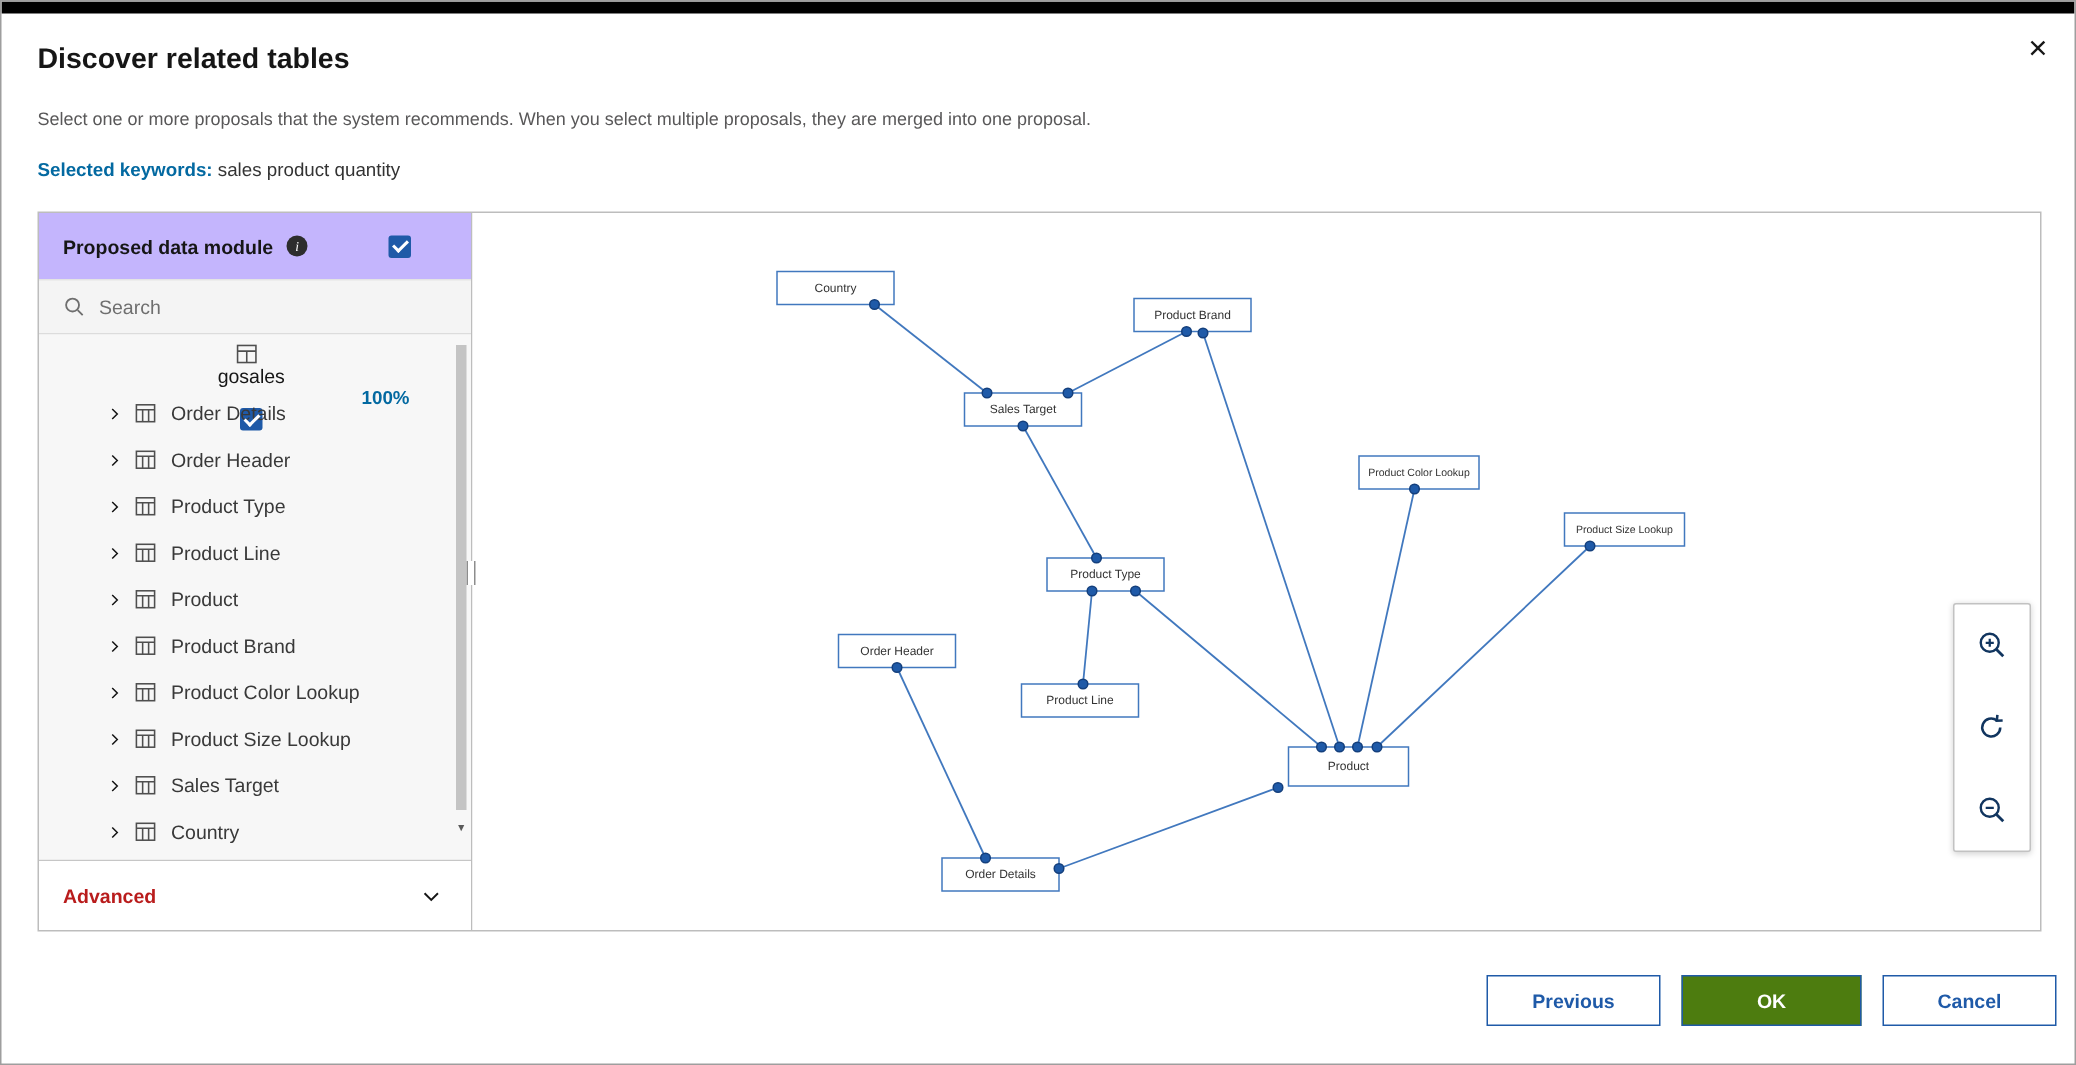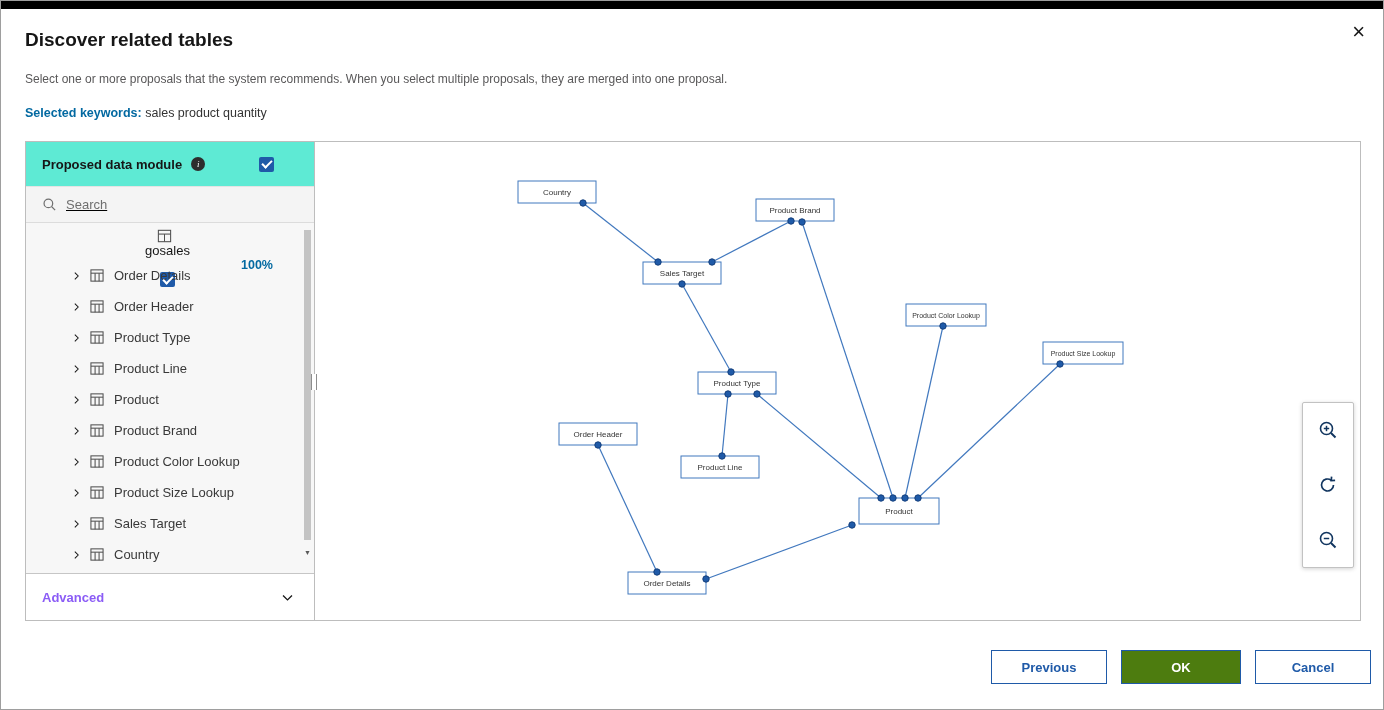--- a/index.html
+++ b/index.html
@@ -21,41 +21,41 @@
   .desc  { position:absolute; left:24px; top:71px; font-size:12px; color:#595859; }
   .keywords { position:absolute; left:24px; top:105px; font-size:12.5px; color:#333; }
   .kw-label { font-weight:bold; color:#0369a1; }
 
   .content {
     position:absolute; left:24px; top:140px; width:1336px; height:480px;
     border:1px solid #bdbdbd; background:#fff; display:flex;
   }
   .left-panel { width:289px; border-right:1px solid #bdbdbd; display:flex; flex-direction:column; background:#fff; }
 
-  .panel-header { height:44px; display:flex; align-items:center; padding:0 40px 0 16px; background:#5eead4; }
+  .panel-header { height:44px; display:flex; align-items:center; padding:0 40px 0 16px; background:#c4b5fd; }
   .ph-label { font-size:13px; font-weight:bold; color:#161616; }
   .info {
     width:14px; height:14px; border-radius:50%; background:#2d2d2d; color:#fff;
     font-size:9px; font-family:"Liberation Serif",serif; font-style:italic;
     display:inline-flex; align-items:center; justify-content:center; margin-left:9px;
   }
   .checkbox {
     width:15px; height:15px; background:#1f5aa8; border-radius:2px;
     display:inline-flex; align-items:center; justify-content:center; flex:none;
   }
   .checkbox::after {
     content:""; width:8px; height:4px;
     border-left:2px solid #fff; border-bottom:2px solid #fff;
     transform:rotate(-45deg); margin-top:-2px;
   }
   .panel-header .checkbox { margin-left:auto; }
 
   .search-row {
     height:37px; background:#f4f4f4; border-top:1px solid #e4e4e4; border-bottom:1px solid #dcdcdc;
-    display:flex; align-items:center; padding:0 16px; gap:9px;text-decoration:underline;
+    display:flex; align-items:center; padding:0 16px; gap:9px;
   }
   .search-row input {
     flex:1; border:none; background:transparent; outline:none;
     font-size:13px; color:#161616; font-family:"Liberation Sans",sans-serif;
   }
   .search-row input::placeholder { color:#6f6f6f; }
 
   .tree { flex:1; background:#f7f7f7; position:relative; padding-top:6px; overflow:hidden; }
   .tree-row { height:31px; display:flex; align-items:center; }
   .tree-row.gosales { padding-left:36px; padding-right:41px;flex-direction:column; }
@@ -69,21 +69,21 @@
 
   .scrollbar { position:absolute; right:2px; top:4px; bottom:4px; width:9px; }
   .thumb { position:absolute; left:1px; top:3px; width:7px; height:310px; background:#c4c4c4; }
   .sb-arrow { position:absolute; bottom:13px; left:0; width:9px; text-align:center; font-size:7px; color:#5a5a5a; }
 
   .advanced {
     height:47px; border-top:1px solid #c6c6c6; background:#fff;
     display:flex; align-items:center; justify-content:space-between;
     padding:0 20px 0 16px; cursor:pointer;
   }
-  .adv-label { font-size:13px; font-weight:bold; color:#8b5cf6; }
+  .adv-label { font-size:13px; font-weight:bold; color:#b91c1c; }
 
   .canvas { flex:1; position:relative; background:#fff; }
   .diagram { position:absolute; left:0; top:0; }
   .resize-handle {
     position:absolute; left:-4px; top:232px; width:6px; height:16px;
     border-left:1.5px solid #8d8d8d; border-right:1.5px solid #8d8d8d; background:#fff;
   }
 
   .zoom-toolbar {
     position:absolute; right:6px; top:260px; width:52px; height:166px;

